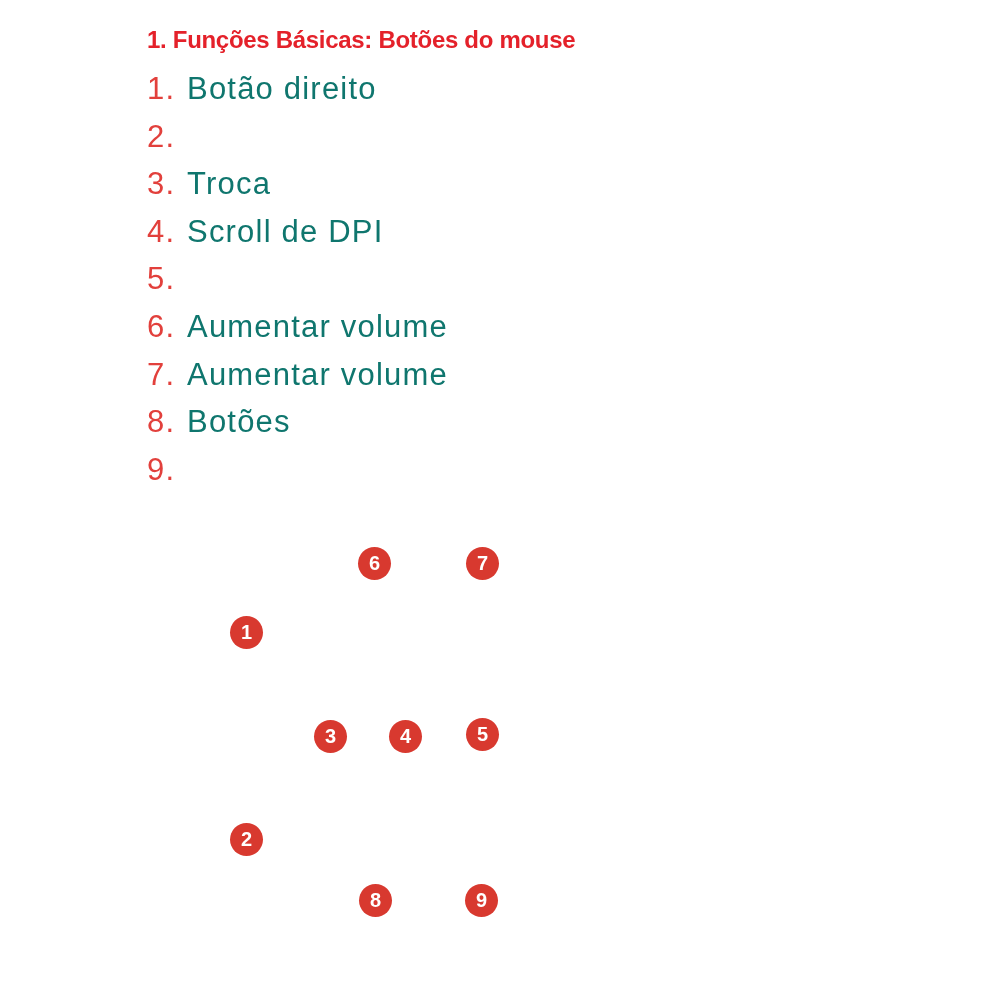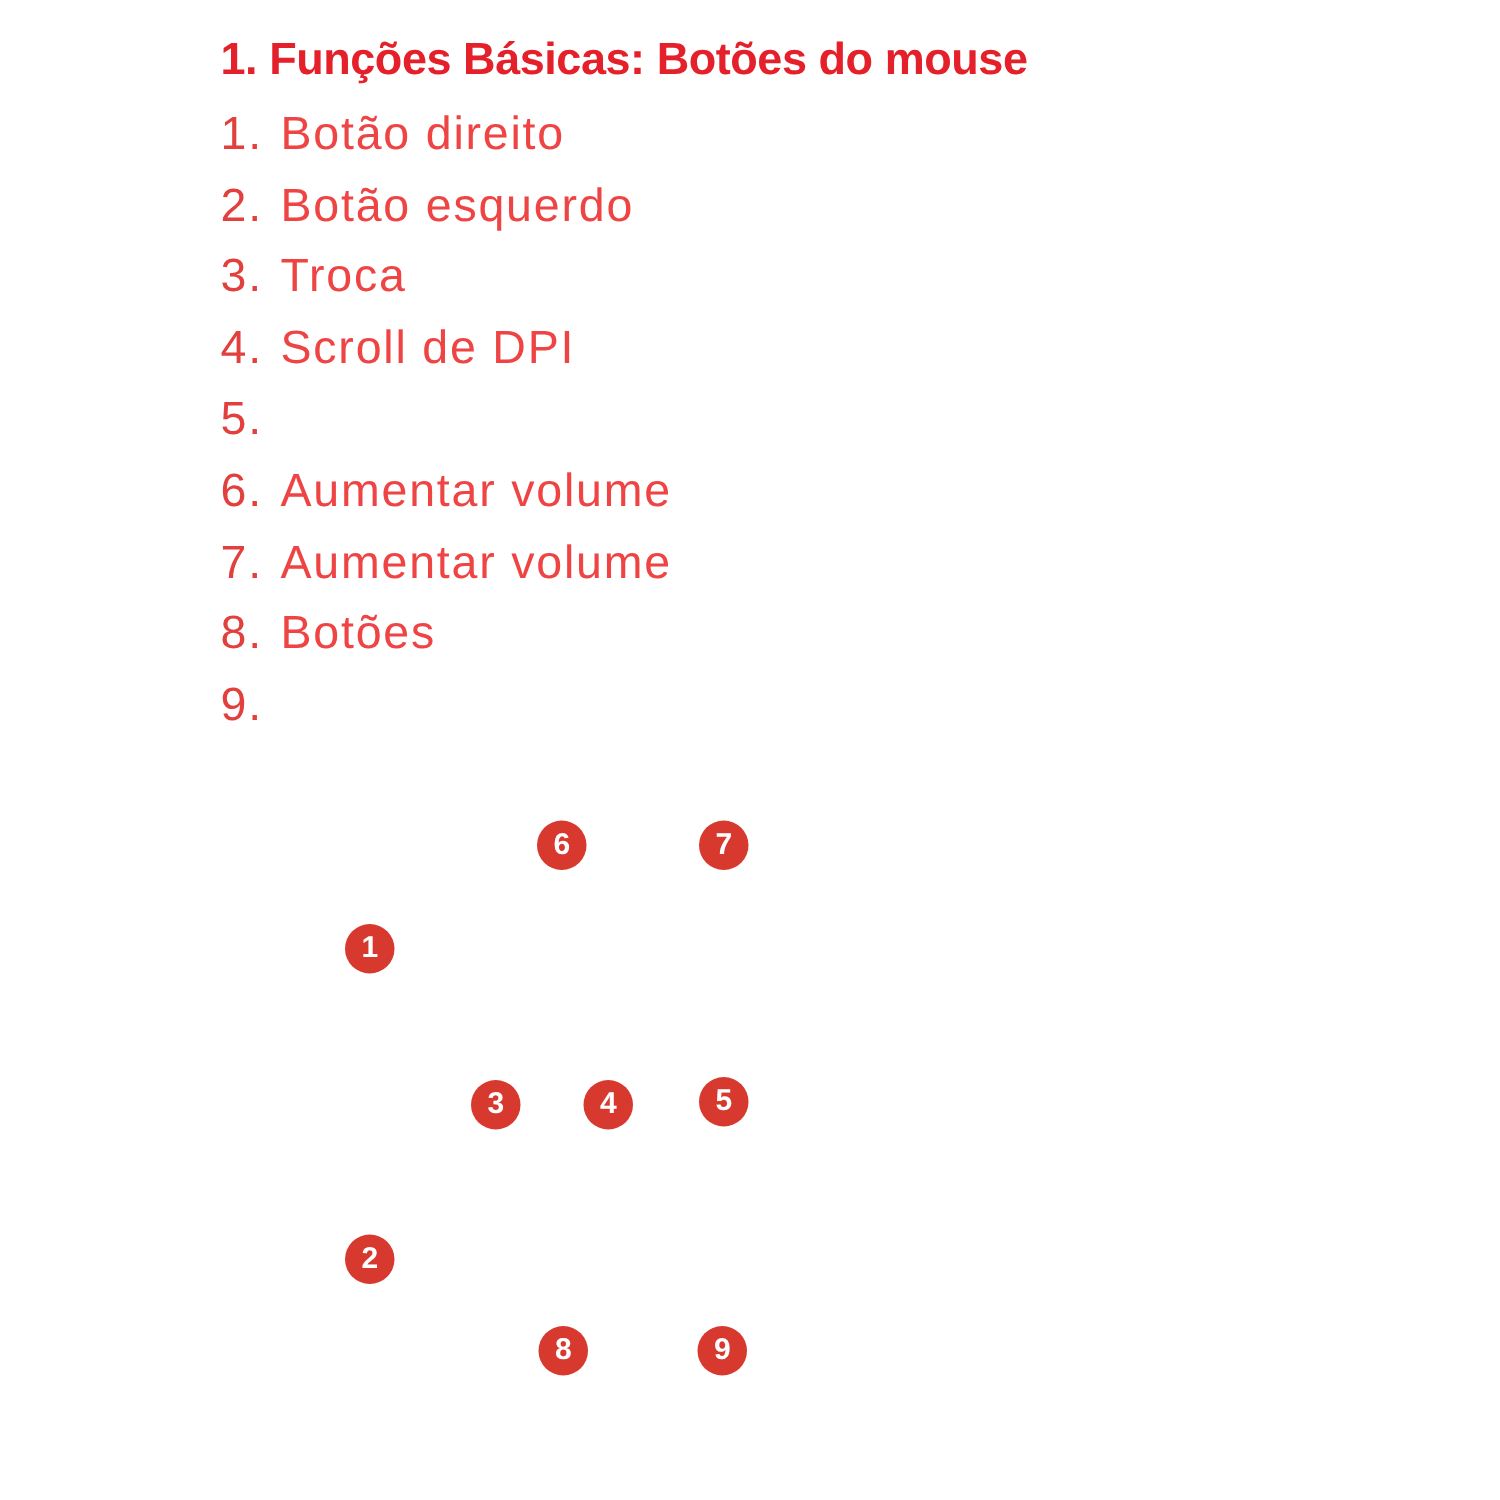--- a/index.html
+++ b/index.html
@@ -4,31 +4,31 @@
 <style>
   html,body{margin:0;padding:0;}
   body{
     width:1000px;height:1000px;position:relative;overflow:hidden;
     background:#ffffff;
     font-family:"Liberation Sans", sans-serif;
   }
   
   .content{position:absolute;left:147px;top:22px;width:720px;}
   .heading{
-    font-size:30px;line-height:36px;font-weight:700;color:#e4212a;
+    font-size:24px;line-height:36px;font-weight:700;color:#e4212a;
     letter-spacing:-0.3px;margin:0 0 15px 0;white-space:nowrap;
   }
   .legend{margin:0;padding:0;list-style:none;}
   .legend .row{
     display:flex;align-items:baseline;
     font-size:31px;line-height:31px;letter-spacing:1.2px;
     margin-bottom:16.6px;white-space:nowrap;
   }
   .legend .num{color:#e2403c;flex:0 0 40px;}
-  .legend .lbl{color:#ef4444;}
+  .legend .lbl{color:#0f766e;}
   
   .diagram{position:absolute;left:140px;top:530px;width:740px;height:420px;}
   .diagram svg{position:absolute;left:0;top:0;}
   .badge{
     position:absolute;width:33px;height:33px;border-radius:50%;
     background:#d8392f;color:#ffffff;box-shadow:0 0 0 2px #ffffff;
     font-size:20px;font-weight:700;line-height:33px;text-align:center;
   }
 </style>
 </head>
@@ -36,21 +36,20 @@
 
 <div class="content">
   <h1 class="heading">1. Funções Básicas: Botões do mouse</h1>
   <ul class="legend">
     <li class="row">
       <span class="num">1.</span>
       <span class="lbl">Botão direito</span>
     </li>
     <li class="row">
       <span class="num">2.</span>
-      <span class="lbl">Botão esquerdo</span>
     </li>
     <li class="row">
       <span class="num">3.</span>
       <span class="lbl">Troca</span>
     </li>
     <li class="row">
       <span class="num">4.</span>
       <span class="lbl">Scroll de DPI</span>
     </li>
     <li class="row">

